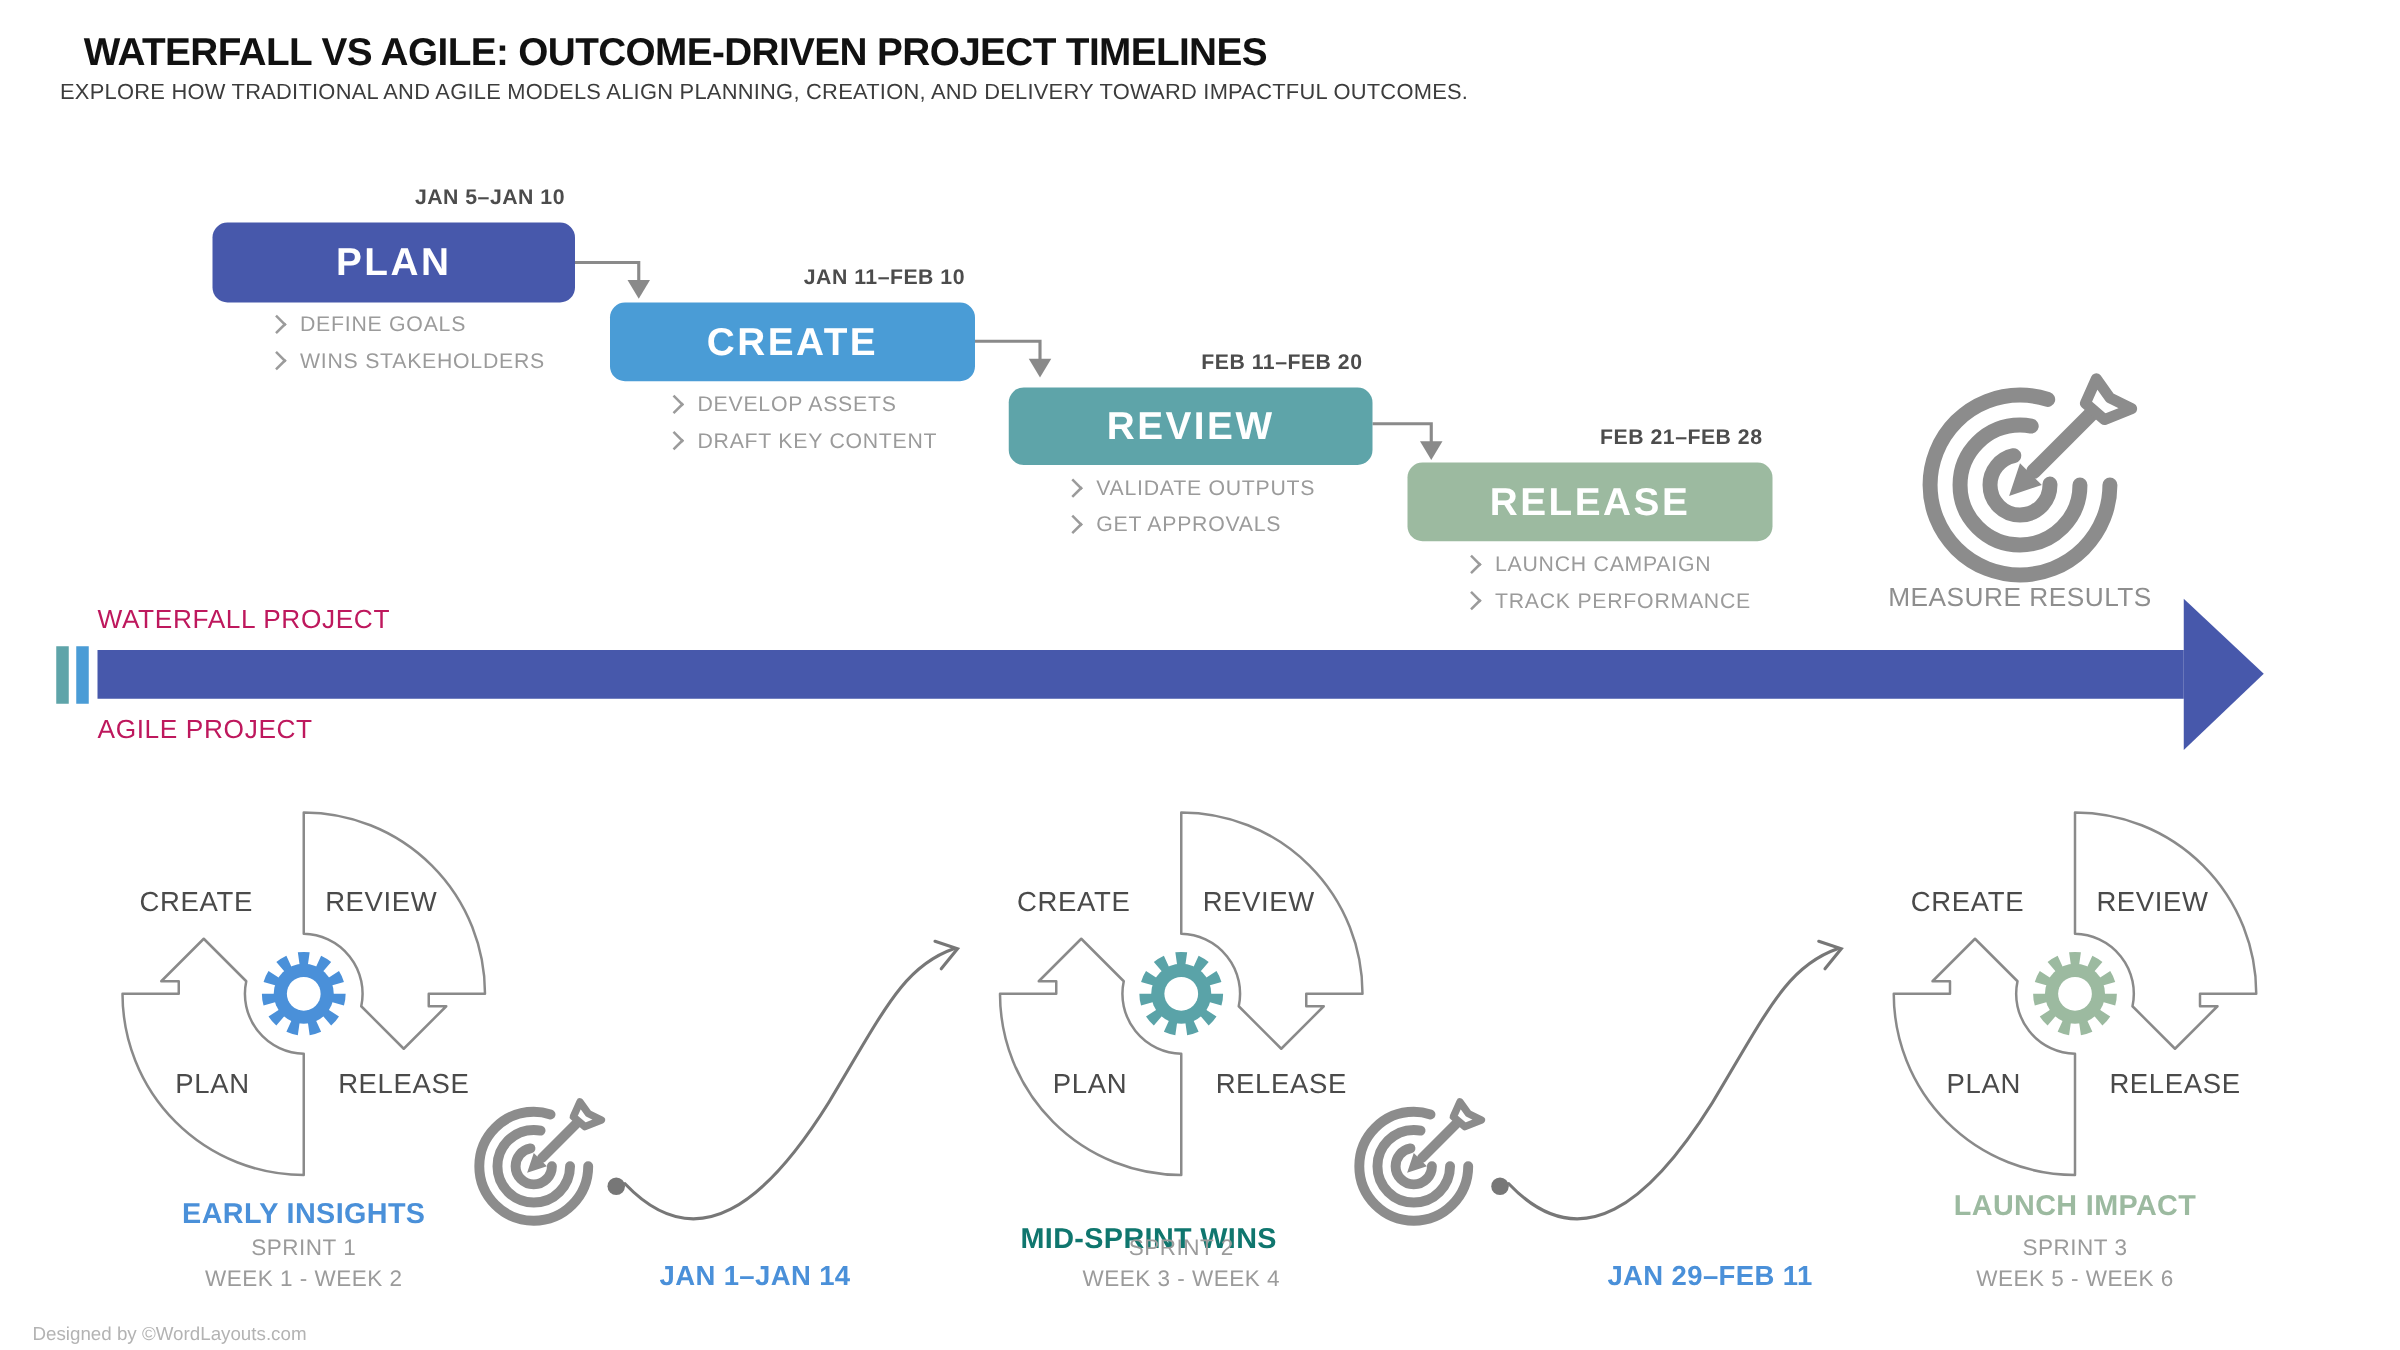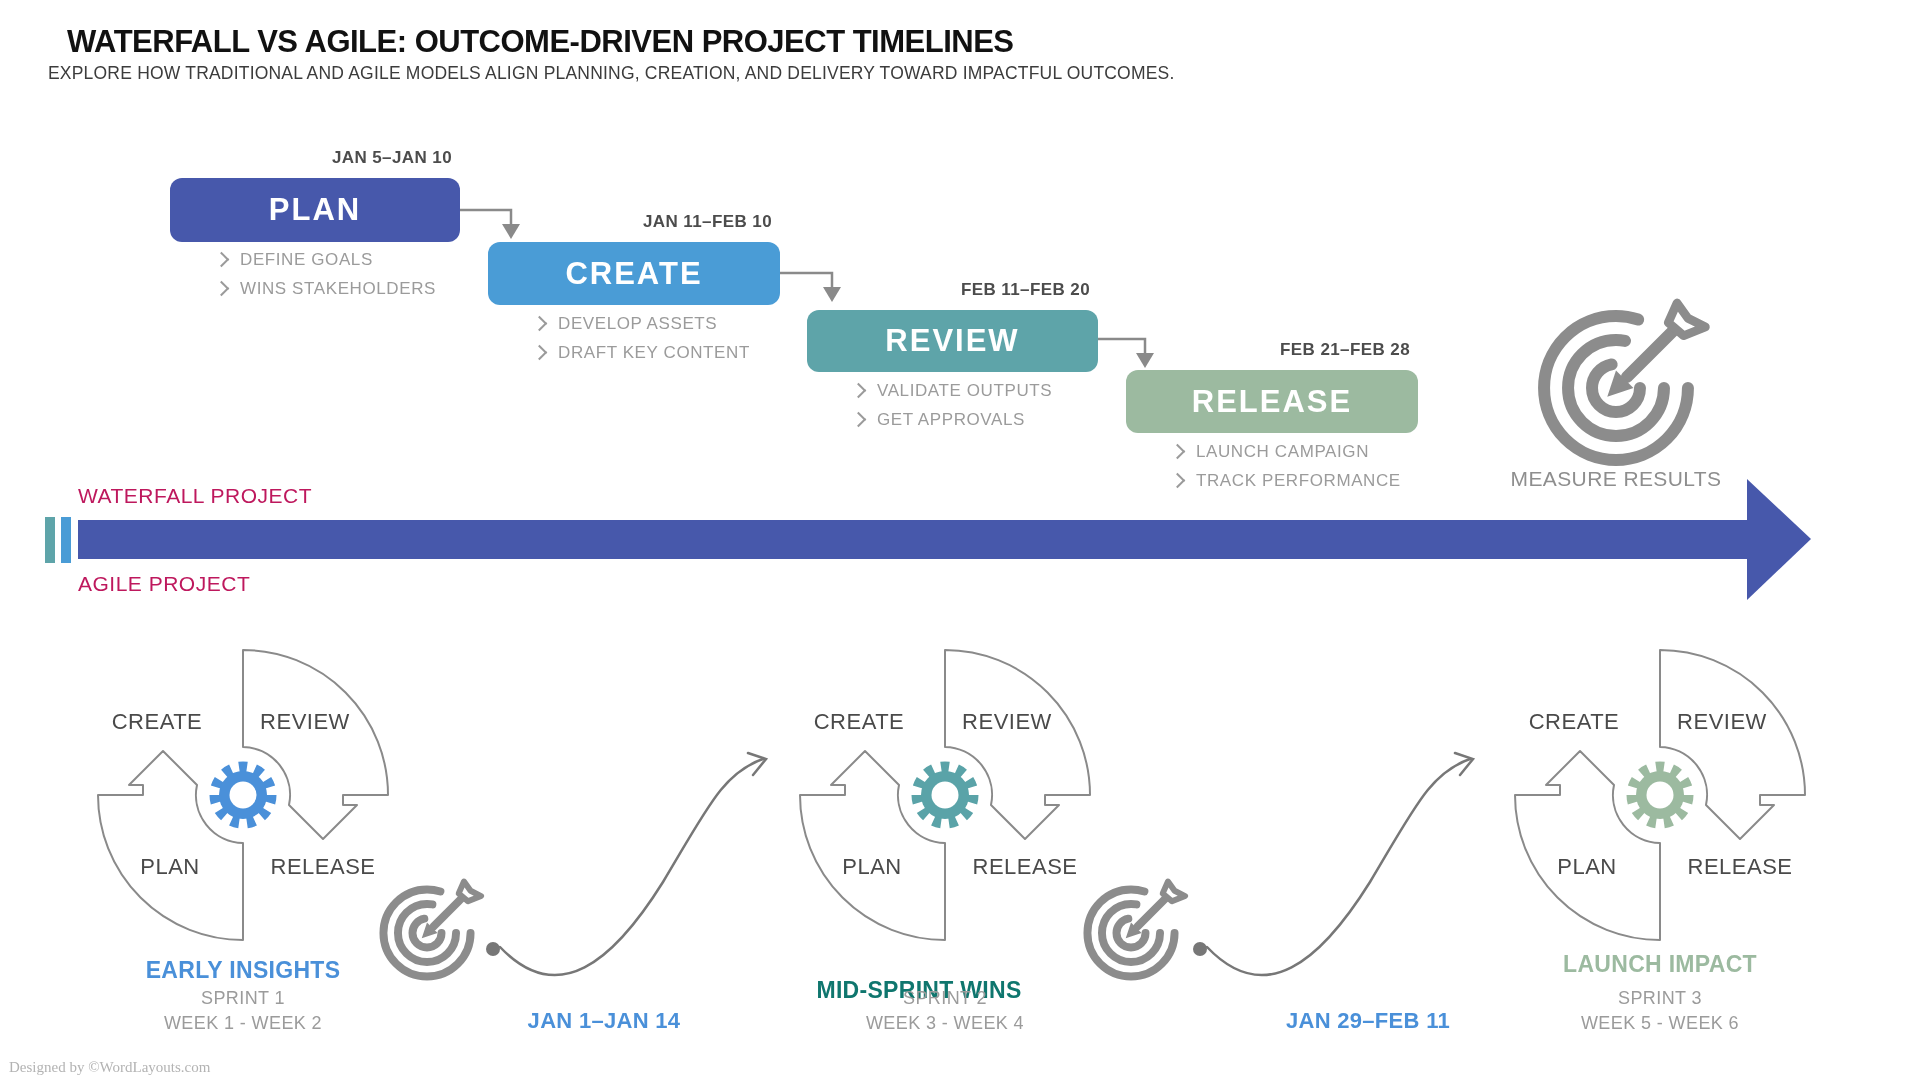--- a/index.html
+++ b/index.html
@@ -219,13 +219,13 @@
 <div class="abs cap cycle-sub" style="left:795px;top:988px;">SPRINT 2</div>
 <div class="abs cap cycle-sub" style="left:795px;top:1013px;">WEEK 3 - WEEK 4</div>
 
 <div class="abs cap cycle-title" style="left: 1510px; top: 951px; color: rgb(156, 186, 160);">LAUNCH IMPACT</div>
 <div class="abs cap cycle-sub" style="left:1510px;top:988px;">SPRINT 3</div>
 <div class="abs cap cycle-sub" style="left:1510px;top:1013px;">WEEK 5 - WEEK 6</div>
 
 <div class="abs cap milestone-date" style="left: 454px; top: 1008px; color: rgb(74, 144, 217);">JAN 1–JAN 14</div>
 <div class="abs cap milestone-date" style="left: 1218px; top: 1008px; color: rgb(74, 144, 217);">JAN 29–FEB 11</div>
 
-<div class="abs footer" style="left:9px;top:1059px;font-family:Liberation Serif, serif;">Designed by ©WordLayouts.com</div>
+<div class="abs footer" style="left:26px;top:1059px;">Designed by ©WordLayouts.com</div>
 
 </body></html>

